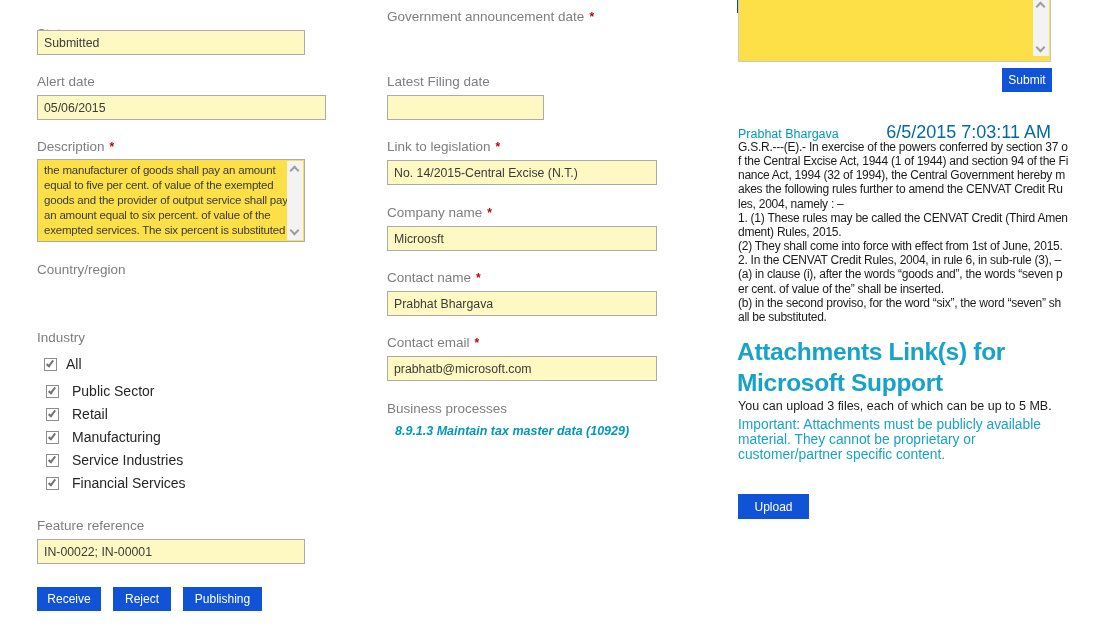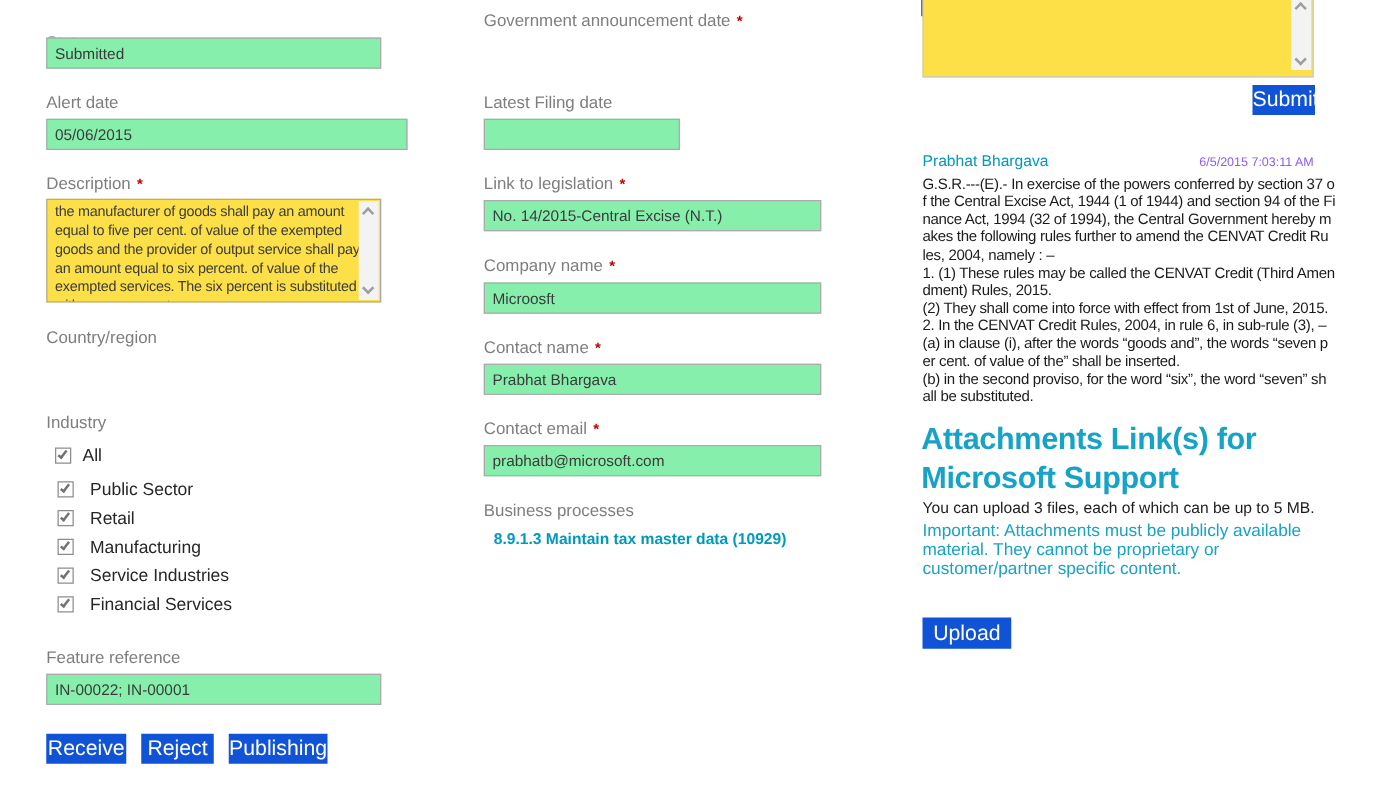--- a/index.html
+++ b/index.html
@@ -11,25 +11,25 @@
     --text-dark:#1b1b1b;
     --asterisk-red:#c40000;
   }
   *{box-sizing:border-box;}
   body{margin:0;background:#fff;font-family:"Liberation Sans",sans-serif;}
   .stage{position:relative;width:1107px;height:634px;background:#fff;overflow:hidden;}
 
   .label{position:absolute;font-size:13.5px;color:var(--label-gray);white-space:nowrap;}
   .req{color:var(--asterisk-red);font-size:12px;font-weight:bold;margin-left:5px;}
 
-  .tbox{position:absolute;border:1px solid var(--input-border);background:#86efac;
+  .tbox{position:absolute;border:1px solid var(--input-border);background:#fef9c3;
         font-family:inherit;font-size:12.3px;color:#3b3b3b;padding:0 6px;height:25px;outline:none;}
 
   .btn{position:absolute;background:var(--accent-blue);color:#fff;border:none;
-       font-family:inherit;font-size:17px;text-align:center;padding:0;cursor:pointer;}
+       font-family:inherit;font-size:12px;text-align:center;padding:0;cursor:pointer;}
 
   .fakearea{position:absolute;border:1px solid var(--input-border);background:#fde047;overflow:hidden;}
   .fakearea-text{position:absolute;left:0;top:0;right:17px;bottom:0;padding:3px 2px 0 6px;
                  font-size:11.5px;line-height:15px;color:#3b3b3b;white-space:pre;overflow:hidden;
                  letter-spacing:-0.2px;}
   .vscroll{position:absolute;top:1px;right:1px;width:16px;background:#f3f3f3;}
   .chev{position:absolute;left:4px;width:7px;height:7px;
         border-right:2px solid #9e9e9e;border-bottom:2px solid #9e9e9e;}
   .chev.up{top:6px;transform:rotate(-135deg);}
   .chev.down{bottom:6px;transform:rotate(45deg);}
@@ -40,26 +40,26 @@
               border:1px solid #b2b2b2;}
   .select-btn .sel-chev{position:absolute;left:5px;top:4px;width:7px;height:7px;
               border-right:2px solid #777;border-bottom:2px solid #777;transform:rotate(45deg);}
 
   .cbrow{position:absolute;display:flex;align-items:center;}
   .cbbox{width:13px;height:13px;border:1px solid #8d8d8d;background:#fff;position:relative;flex:none;}
   .tick{position:absolute;left:3px;top:0;width:4px;height:8px;
         border-right:2px solid #737373;border-bottom:2px solid #737373;transform:rotate(38deg);}
   .cblabel{font-size:14px;color:#262626;}
 
-  .biglink{position:absolute;color:var(--teal-link);font-size:12.5px;font-weight:600;text-decoration:none;}
+  .biglink{position:absolute;color:var(--teal-link);font-size:12.5px;font-weight:600;text-decoration:none;font-style:italic;}
   .frag{position:absolute;background:#1b3fae;}
 
   .comment-head{position:absolute;display:flex;justify-content:space-between;align-items:baseline;}
   .comment-author{color:var(--teal-link);font-size:12.5px;text-decoration:none;}
-  .comment-time{color:#8b5cf6;font-size:10px;}
+  .comment-time{color:#0369a1;font-size:18px;}
   .legal{position:absolute;white-space:pre;overflow:hidden;font-size:12px;letter-spacing:-0.25px;
          line-height:14.15px;color:var(--text-dark);}
   .attach-heading{position:absolute;white-space:pre-line;color:var(--teal-heading);
                   font-size:24.5px;font-weight:bold;line-height:31px;letter-spacing:-0.3px;}
   .upload-info{position:absolute;font-size:12.5px;color:#1c1c1c;}
   .important-note{position:absolute;white-space:pre-line;color:var(--teal-heading);
                   font-size:13.8px;line-height:15px;}
 </style>
 </head>
 <body>

